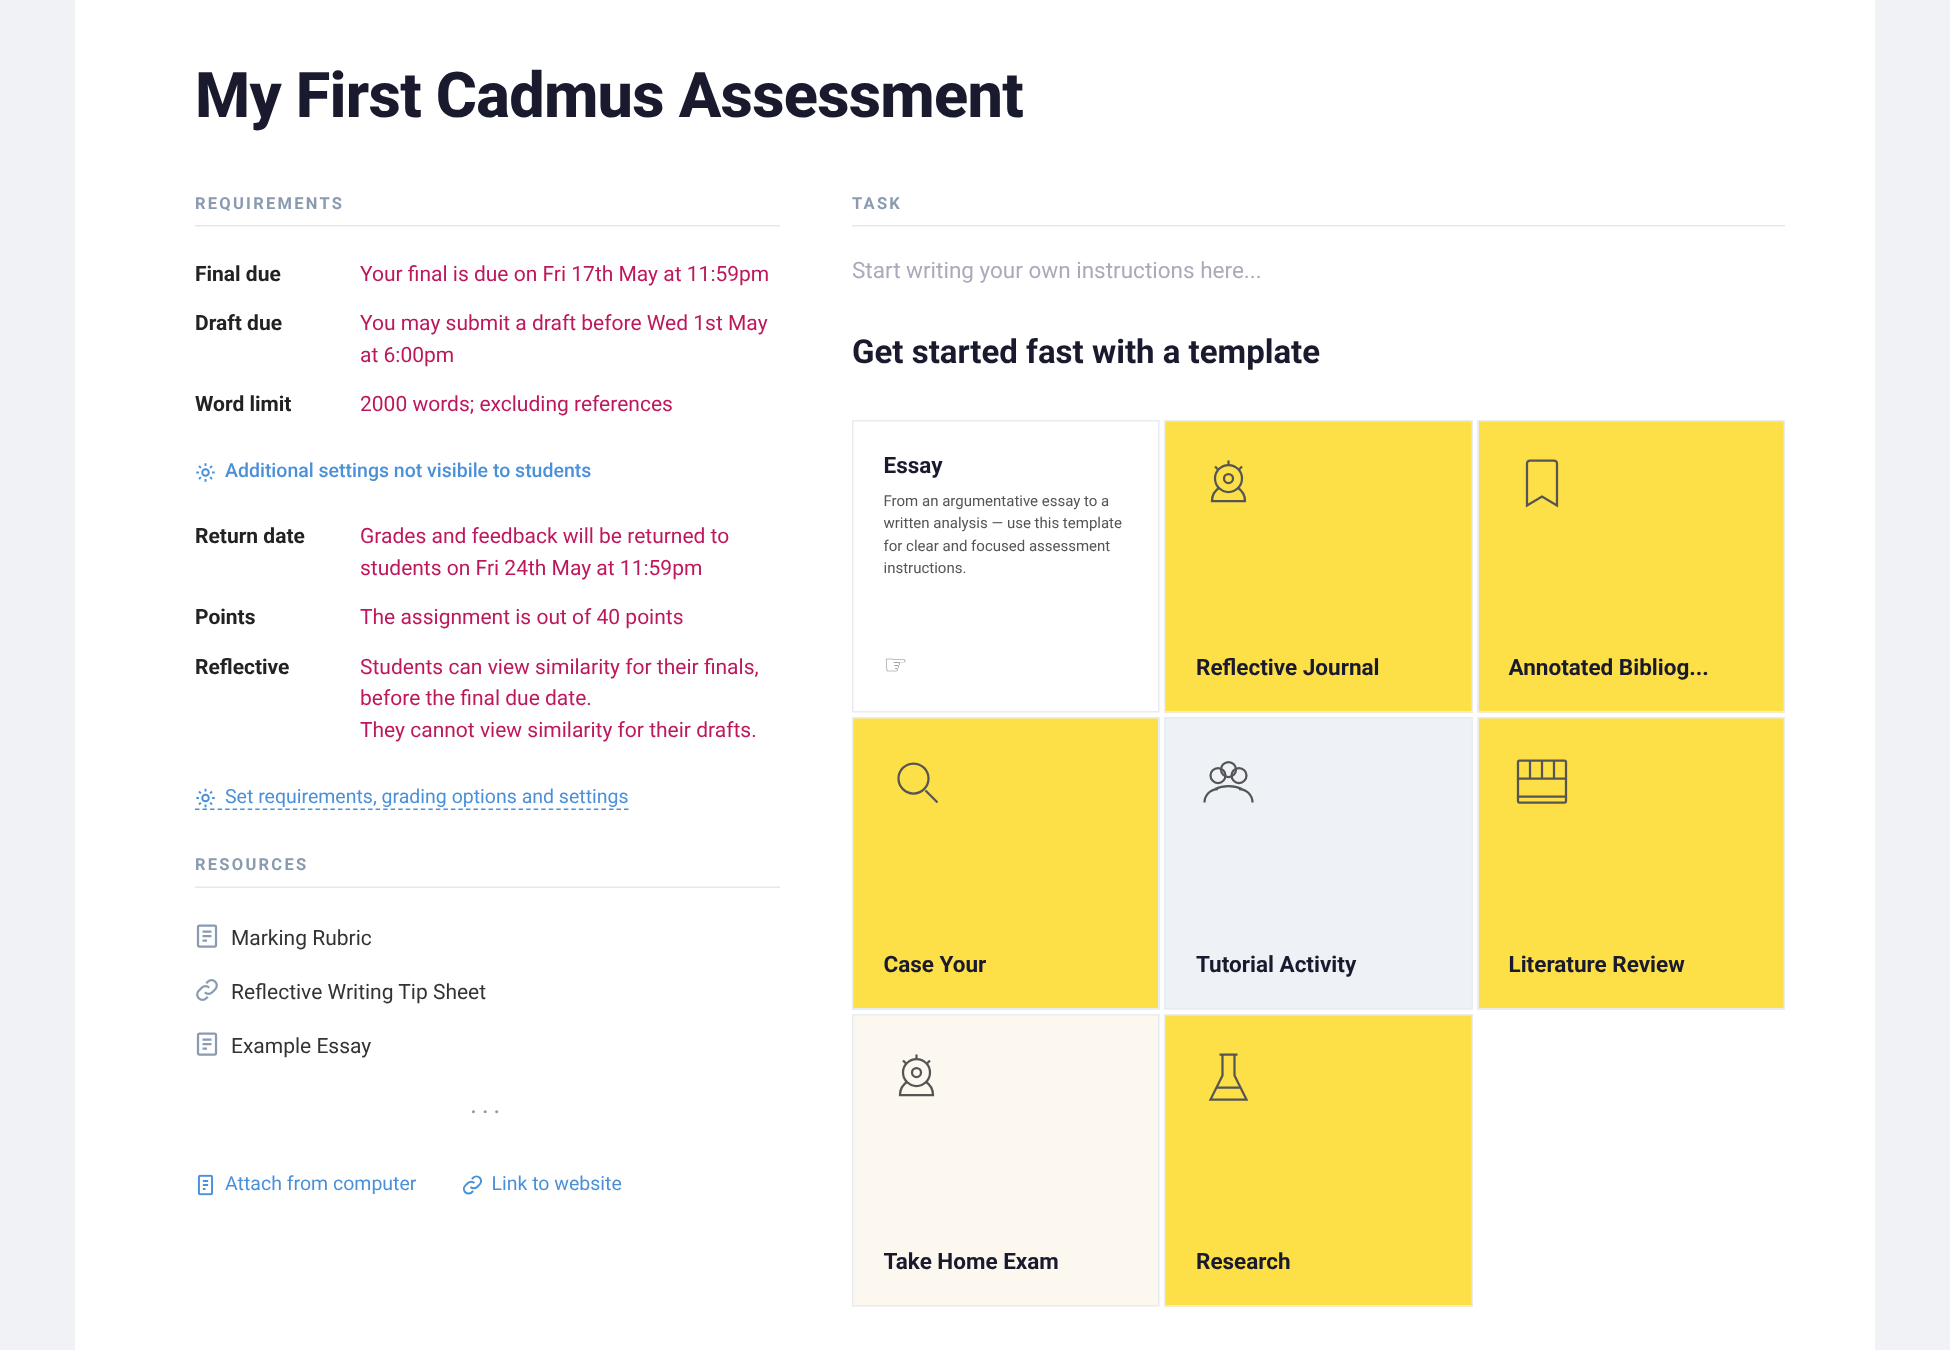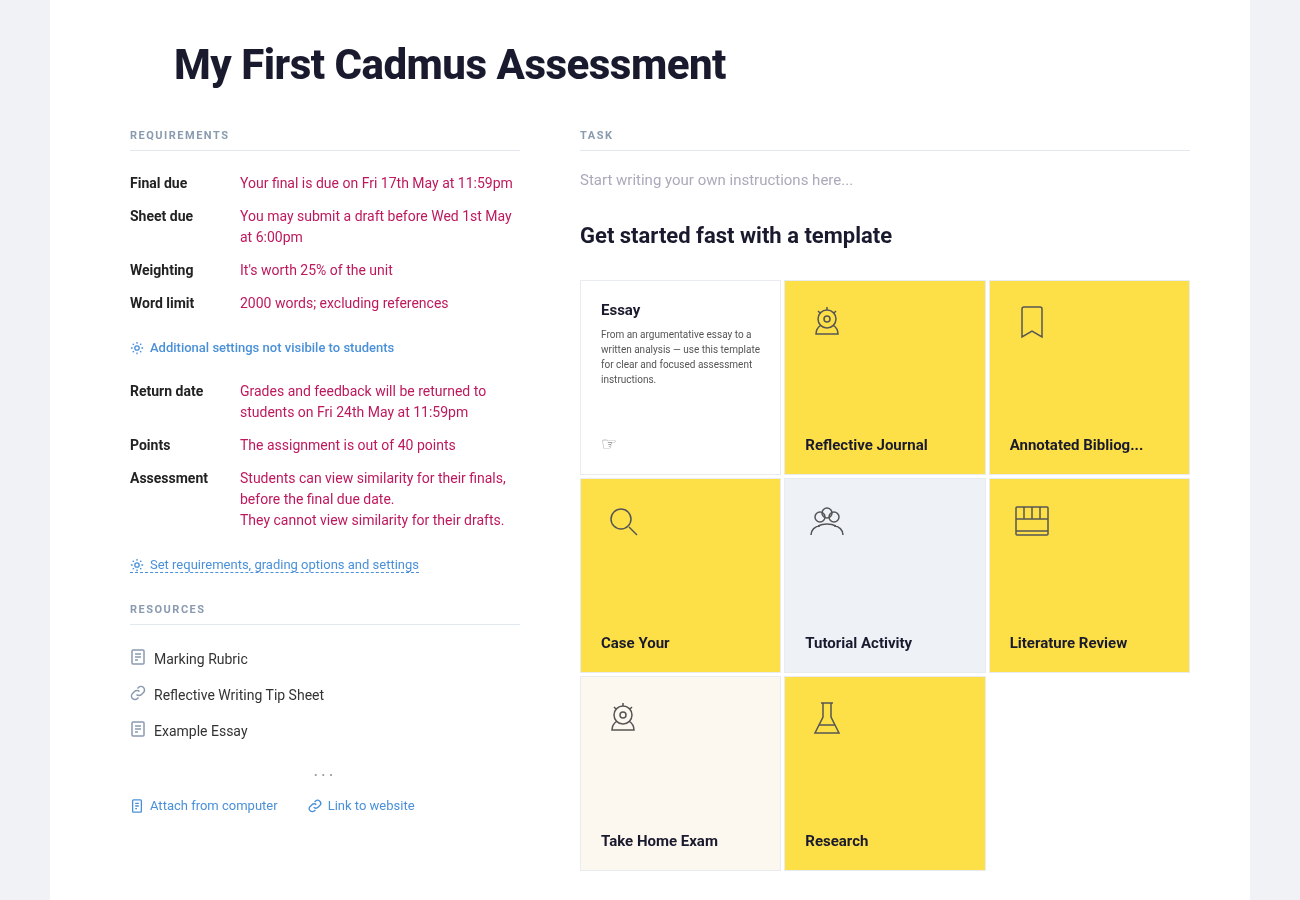--- a/index.html
+++ b/index.html
@@ -18,25 +18,24 @@
       margin: 0 auto;
       padding: 40px 60px 40px 80px;
       position: relative;
     }
     .page-title {
       font-size: 42px;
       font-weight: 800;
       color: #1a1a2e;
       margin-bottom: 40px;
       letter-spacing: -0.5px;
-      margin-left: 44px;
     }
     .main-layout {
       display: flex;
-      gap: 60px;
+      gap: 48px;
     }
     .left-panel {
       width: 390px;
       flex-shrink: 0;
     }
     .right-panel {
       flex: 1;
     }
     .section-label {
       font-size: 11px;
@@ -106,21 +105,21 @@
     .ellipsis {
       text-align: center;
       color: #999;
       font-size: 18px;
       letter-spacing: 3px;
       padding: 10px 0;
     }
     .attach-row {
       display: flex;
       gap: 30px;
-      margin-top: 8px;
+      margin-top: 25px;
     }
     .attach-link {
       display: flex;
       align-items: center;
       gap: 6px;
       color: #4a90d9;
       font-size: 13px;
       cursor: pointer;
     }
     .settings-link {
@@ -206,26 +205,22 @@
     <div class="left-panel">
 
       <div class="section-label">REQUIREMENTS</div>
       <table class="requirements-table">
         <tbody id="req-rows">
             <tr>
               <td>Final due</td>
               <td>Your final is due on Fri 17th May at 11:59pm</td>
             </tr>
             <tr>
-              <td>Sheet due</td>
+              <td>Draft due</td>
               <td>You may submit a draft before Wed 1st May at 6:00pm</td>
-            </tr>
-            <tr>
-              <td>Weighting</td>
-              <td>It's worth 25% of the unit</td>
             </tr>
             <tr>
               <td>Word limit</td>
               <td>2000 words; excluding references</td>
             </tr>
           </tbody>
       </table>
 
       <div class="additional-settings">
         <svg class="gear-icon-small" viewBox="0 0 16 16" fill="none" stroke="currentColor" stroke-width="1.5">
@@ -239,21 +234,21 @@
         <tbody id="add-req-rows">
             <tr>
               <td>Return date</td>
               <td>Grades and feedback will be returned to students on Fri 24th May at 11:59pm</td>
             </tr>
             <tr>
               <td>Points</td>
               <td>The assignment is out of 40 points</td>
             </tr>
             <tr>
-              <td>Assessment</td>
+              <td>Reflective</td>
               <td>Students can view similarity for their finals, before the final due date.<br>They cannot view similarity for their drafts.</td>
             </tr>
           </tbody>
       </table>
 
       <div class="settings-link">
         <svg width="14" height="14" viewBox="0 0 16 16" fill="none" stroke="#4a90d9" stroke-width="1.5">
           <circle cx="8" cy="8" r="2.5"></circle>
           <path d="M8 1v2M8 13v2M1 8h2M13 8h2M3.05 3.05l1.41 1.41M11.54 11.54l1.41 1.41M3.05 12.95l1.41-1.41M11.54 4.46l1.41-1.41"></path>
         </svg>

